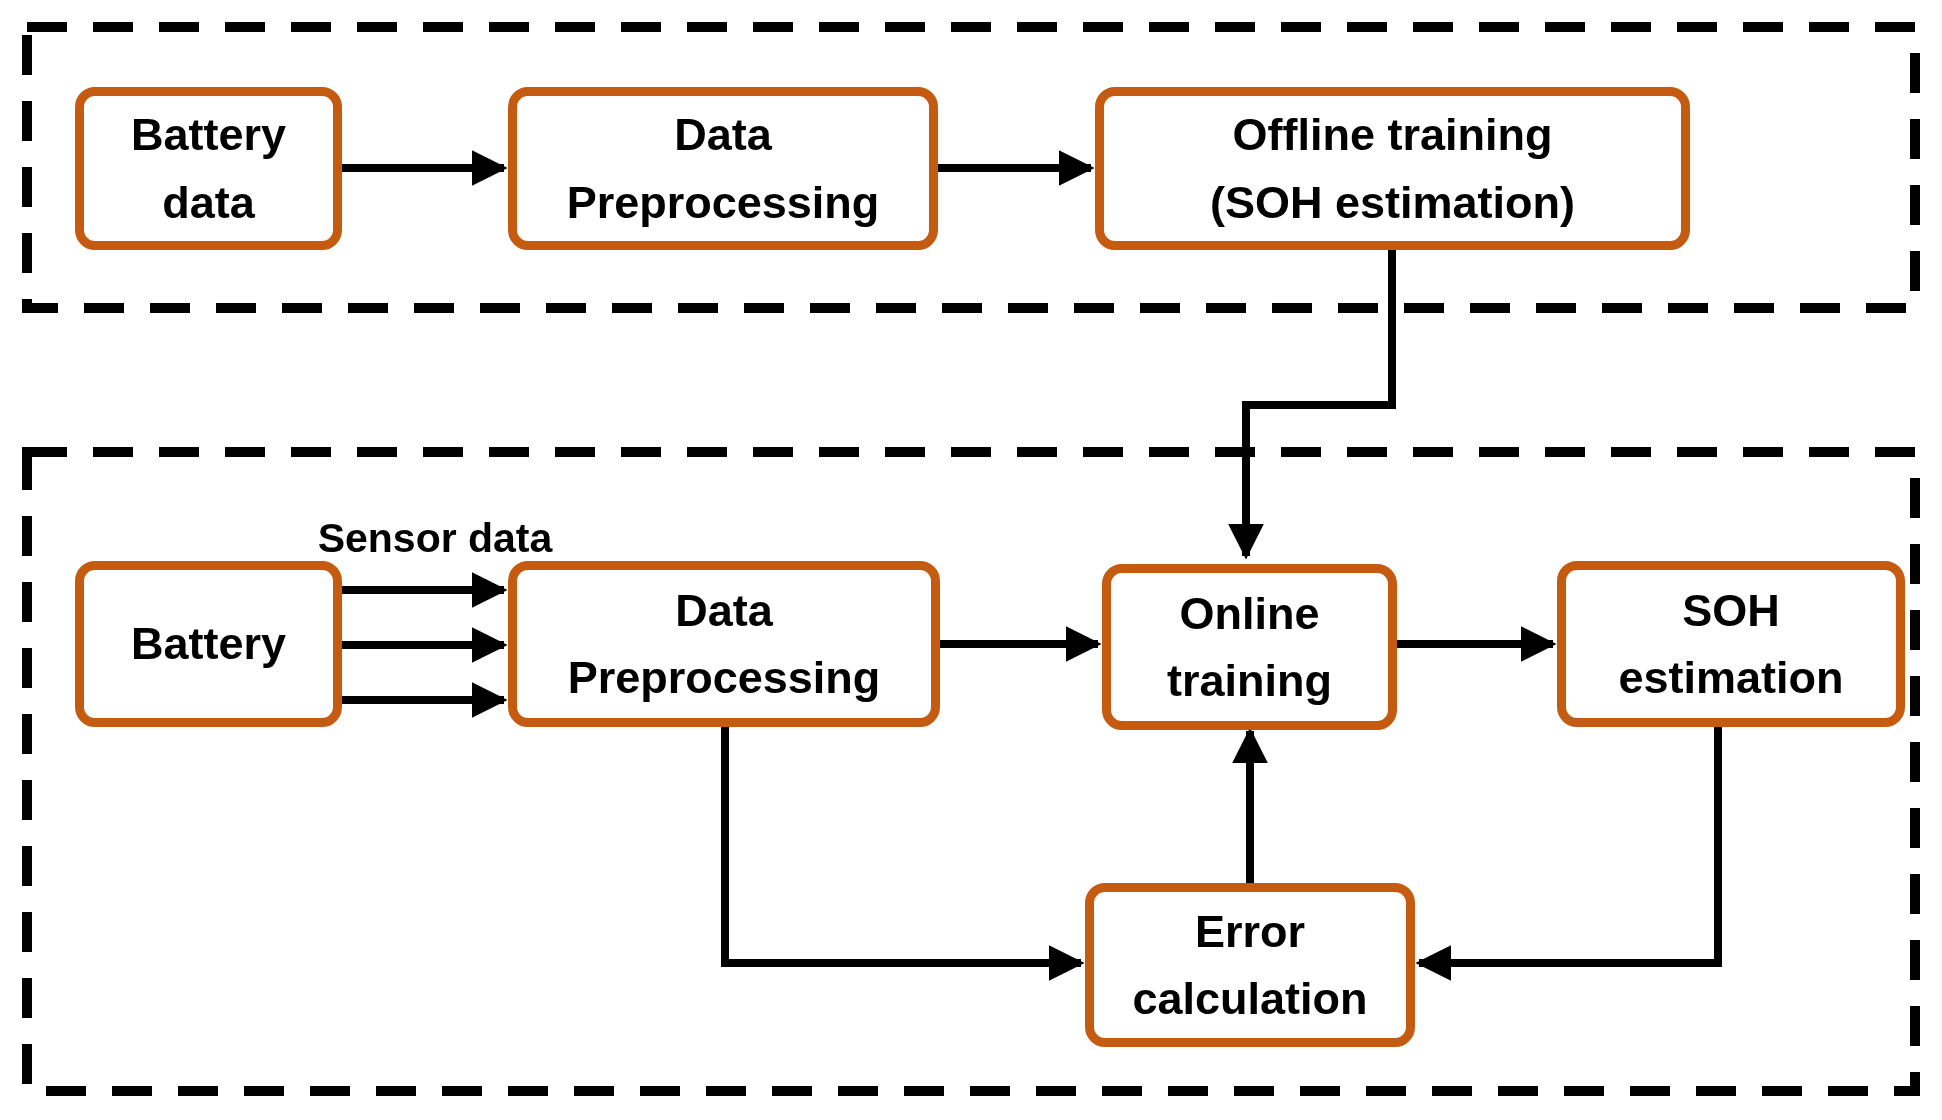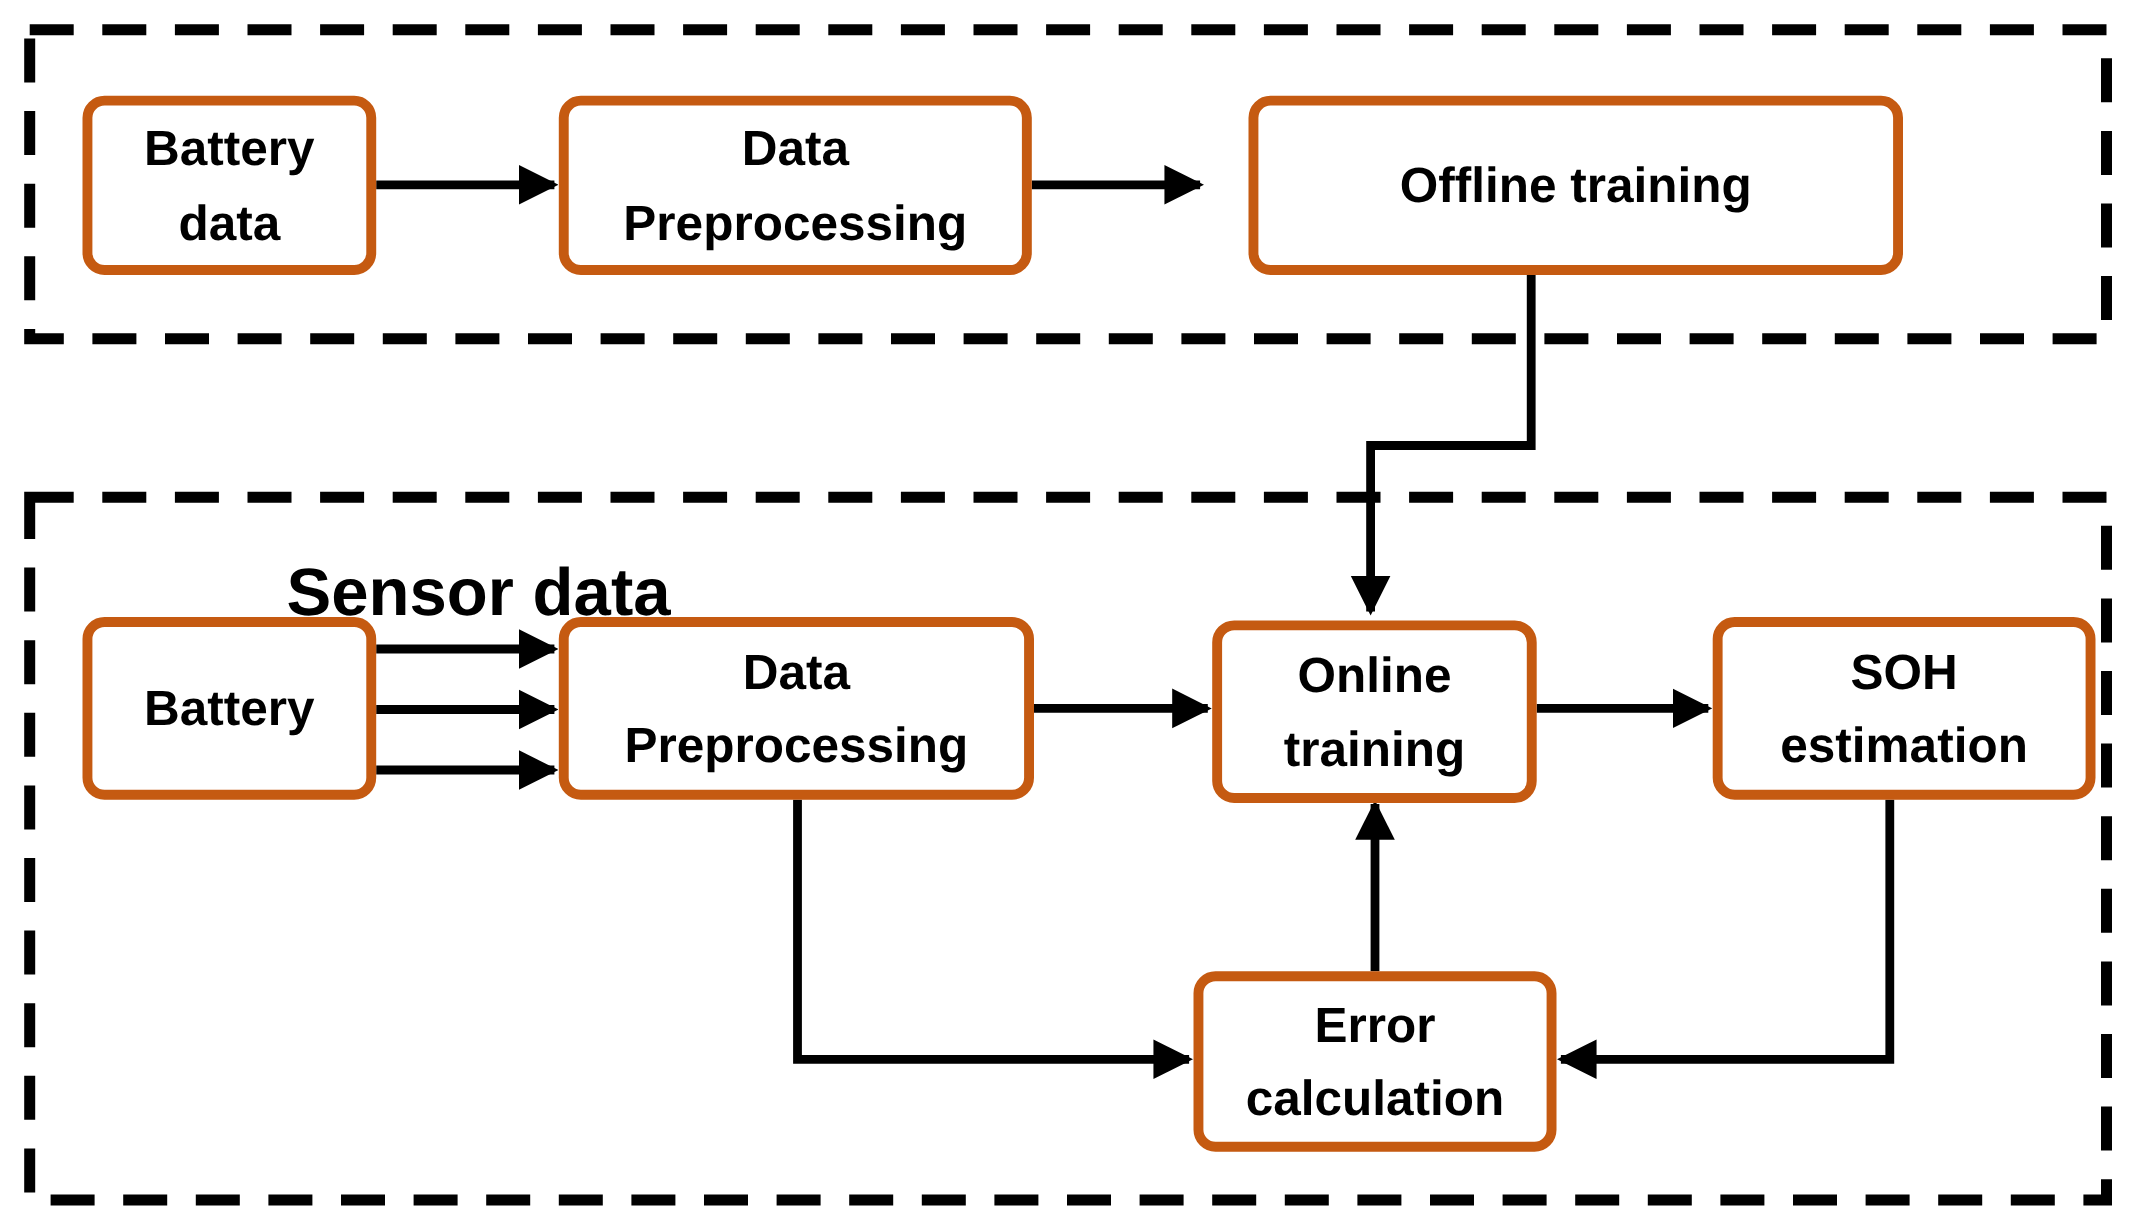--- a/index.html
+++ b/index.html
@@ -29,28 +29,28 @@
     z-index:2;
   }
   .node span{display:block;white-space:nowrap;}
   .free-label{
     position:absolute;
     display:flex;
     align-items:center;
     justify-content:center;
     color:#000000;
     font-weight:700;
-    font-size:61px;
+    font-size:41px;
     white-space:nowrap;
     z-index:2;
   }
   
   #n-battery-data      {left:75px;  top:87px;  width:267px; height:163px;}
   #n-preproc-offline   {left:508px; top:87px;  width:430px; height:163px;}
-  #n-offline-training  {left:1095px;top:87px;  width:595px; height:163px;margin-left:40px;}
+  #n-offline-training  {left:1095px;top:87px;  width:595px; height:163px;}
   #n-battery           {left:75px;  top:561px; width:267px; height:166px;}
   #n-preproc-online    {left:508px; top:561px; width:432px; height:166px;}
   #n-online-training   {left:1102px;top:564px; width:295px; height:166px;}
   #n-soh-estimation    {left:1557px;top:561px; width:348px; height:166px;}
   #n-error-calculation {left:1085px;top:883px; width:330px; height:164px;}
   #lbl-sensor-data     {left:280px; top:508px; width:310px; height:60px;}
 </style>
 </head>
 <body>
 
@@ -91,20 +91,21 @@
     <span>data</span>
   </div>
 
   <div class="node" id="n-preproc-offline">
     <span>Data</span>
     <span>Preprocessing</span>
   </div>
 
   <div class="node" id="n-offline-training">
     <span>Offline training</span>
+    <span>(SOH estimation)</span>
   </div>
 
   <div class="free-label" id="lbl-sensor-data">Sensor data</div>
 
   <div class="node" id="n-battery">
     <span>Battery</span>
   </div>
 
   <div class="node" id="n-preproc-online">
     <span>Data</span>

